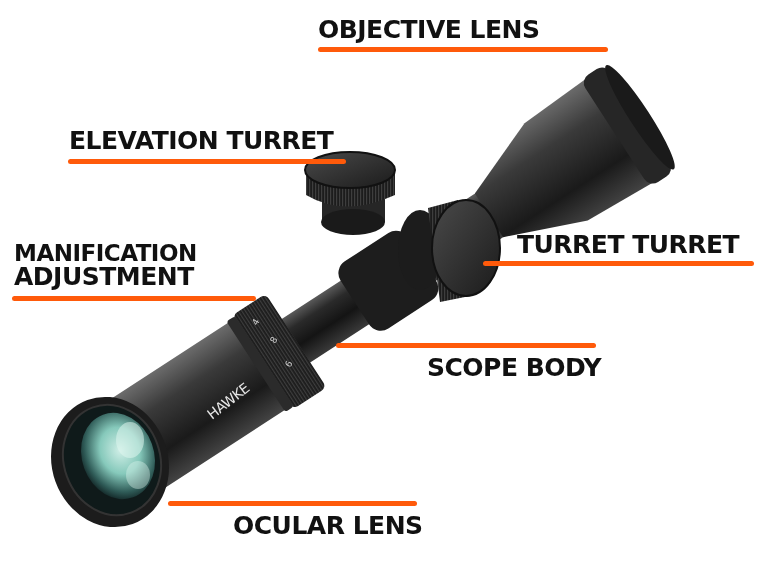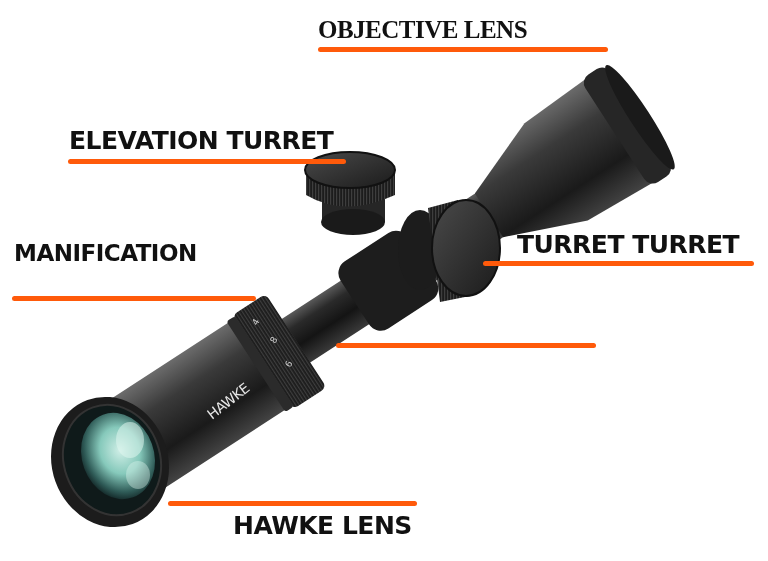--- a/index.html
+++ b/index.html
@@ -99,30 +99,32 @@
 
     <g font-family="DejaVu Sans, sans-serif" font-size="9" fill="#cfcfcf">
       <text x="257" y="326" transform="rotate(-60 257 326)">4</text>
       <text x="275" y="344" transform="rotate(-60 275 344)">8</text>
       <text x="290" y="368" transform="rotate(-60 290 368)">6</text>
     </g>
 
     <text x="212" y="420" transform="rotate(-38 212 420)" font-family="DejaVu Sans, sans-serif" font-size="14" fill="#e6e6e6" letter-spacing="-0.5">HAWKE</text>
   </svg>
 
-  <div class="label" style="left:318px; top:17px; font-size:25px;font-family:Liberation Serif, serif;">OBJECTIVE LENS</div>
+  <div class="label" style="left:318px; top:17px; font-size:25px;">OBJECTIVE LENS</div>
   <div class="leader" style="left:318px; top:47px; width:290px;"></div>
 
   <div class="label" style="left:69px; top:128px; font-size:25px;text-align:center;">ELEVATION TURRET</div>
   <div class="leader" style="left:68px; top:159px; width:278px;"></div>
 
   <div class="label" style="left:14px; top:242px; font-size:23px;">MANIFICATION</div>
+  <div class="label" style="left:14px; top:264px; font-size:25px;">ADJUSTMENT</div>
   <div class="leader" style="left:12px; top:296px; width:244px;"></div>
 
   <div class="label" style="left:517px; top:232px; font-size:25px;">TURRET TURRET</div>
   <div class="leader" style="left:483px; top:261px; width:271px;"></div>
 
   <div class="leader" style="left:336px; top:343px; width:260px;"></div>
+  <div class="label" style="left:427px; top:355px; font-size:25px;">SCOPE BODY</div>
 
   <div class="leader" style="left:168px; top:501px; width:249px;"></div>
-  <div class="label" style="left:233px; top:513px; font-size:25px;">HAWKE LENS</div>
+  <div class="label" style="left:233px; top:513px; font-size:25px;">OCULAR LENS</div>
 
 </div>
 
 </body></html>

